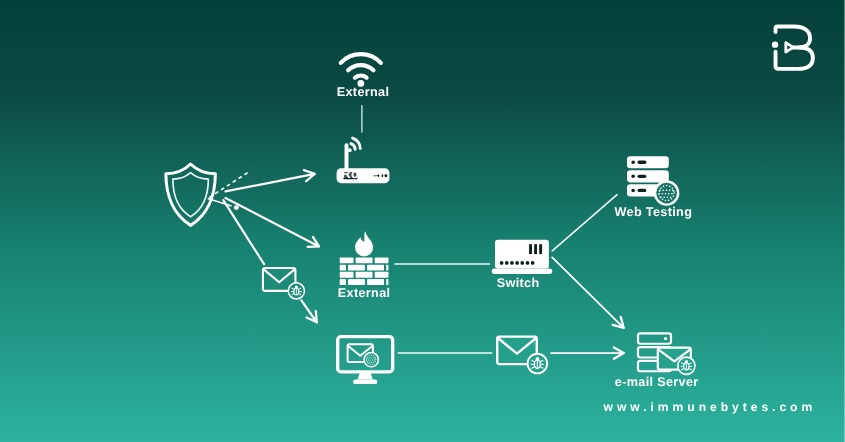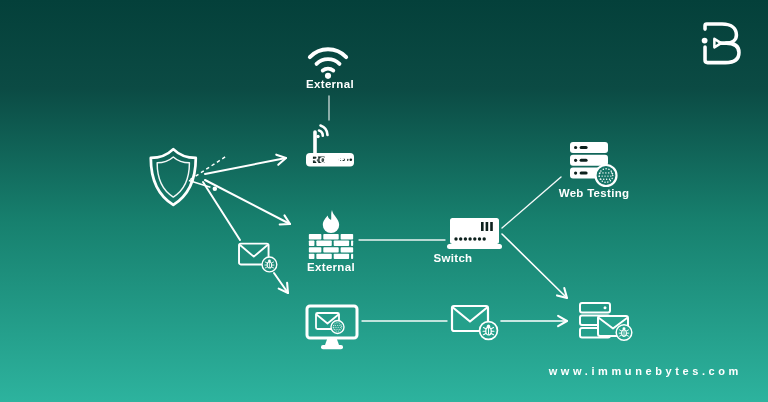--- a/index.html
+++ b/index.html
@@ -141,21 +141,21 @@
           <circle cx="14.7" cy="23" r="1.7"></circle>
           <circle cx="19.4" cy="23" r="1.7"></circle>
         <circle cx="24.1" cy="23" r="1.7"></circle>
           <circle cx="28.8" cy="23" r="1.7"></circle>
           <circle cx="33.5" cy="23" r="1.7"></circle>
           <circle cx="38.2" cy="23" r="1.7"></circle>
       </g>
       <rect x="1" y="28" width="55" height="5" rx="2.5" fill="#ffffff"></rect>
     </svg>
   </div>
-  <div class="label" style="left:418px;top:252px;width:70px;">Switch</div>
+  <div class="label" style="left:436px;top:252px;width:70px;">Switch</div>
 
   <div class="node" style="left:566px;top:140px;">
     <svg width="56" height="48" viewBox="0 0 56 48">
       <g>
         <rect x="4" y="2" width="38" height="11" rx="3" fill="#ffffff"></rect>
         <rect x="4" y="14.8" width="38" height="11" rx="3" fill="#ffffff"></rect>
         <rect x="4" y="27.6" width="38" height="11" rx="3" fill="#ffffff"></rect>
         <g fill="#0d211d">
           <circle cx="9.6" cy="7.5" r="1.6"></circle>
             <rect x="13.6" y="6" width="8" height="3" rx="1.5"></rect>
@@ -176,20 +176,21 @@
         <rect x="3" y="3" width="30" height="9.5" rx="2"></rect>
         <rect x="3" y="15.5" width="30" height="9.5" rx="2"></rect>
         <rect x="3" y="28" width="30" height="9.5" rx="2"></rect>
       </g>
       <circle cx="28" cy="7.8" r="1.5" fill="#ffffff"></circle>
       <rect x="21" y="16" width="30" height="20" rx="2" fill="#26a28d" stroke="#ffffff" stroke-width="2"></rect>
       <path d="M22 18 L36 28.5 L50 18" fill="none" stroke="#ffffff" stroke-width="2" stroke-linecap="round" stroke-linejoin="round"></path>
       <use href="#bugmark" transform="translate(47 32.5) scale(0.92)" style="--bugfill:#27a48e"></use>
     </svg>
   </div>
+  <div class="label" style="left:547px;top:342px;width:100px;">e-mail Server</div>
 
   <div class="node" style="left:304px;top:304px;">
     <svg width="56" height="48" viewBox="0 0 56 48">
       <rect x="3" y="2" width="50" height="32" rx="3" fill="none" stroke="#ffffff" stroke-width="3"></rect>
       <rect x="12" y="9" width="23" height="16" rx="1.5" fill="none" stroke="#ffffff" stroke-width="1.8"></rect>
       <path d="M12.5 10.5 L23.5 19.5 L34.5 10.5" fill="none" stroke="#ffffff" stroke-width="1.8" stroke-linecap="round" stroke-linejoin="round"></path>
       <use href="#globemark" transform="translate(33.5 23) scale(0.62)" style="--bugfill:#259f8a"></use>
       <path d="M23.5 34 L32.5 34 L35 41 L21 41 Z" fill="#ffffff"></path>
       <rect x="17" y="41" width="22" height="4.2" rx="2" fill="#ffffff"></rect>
     </svg>

